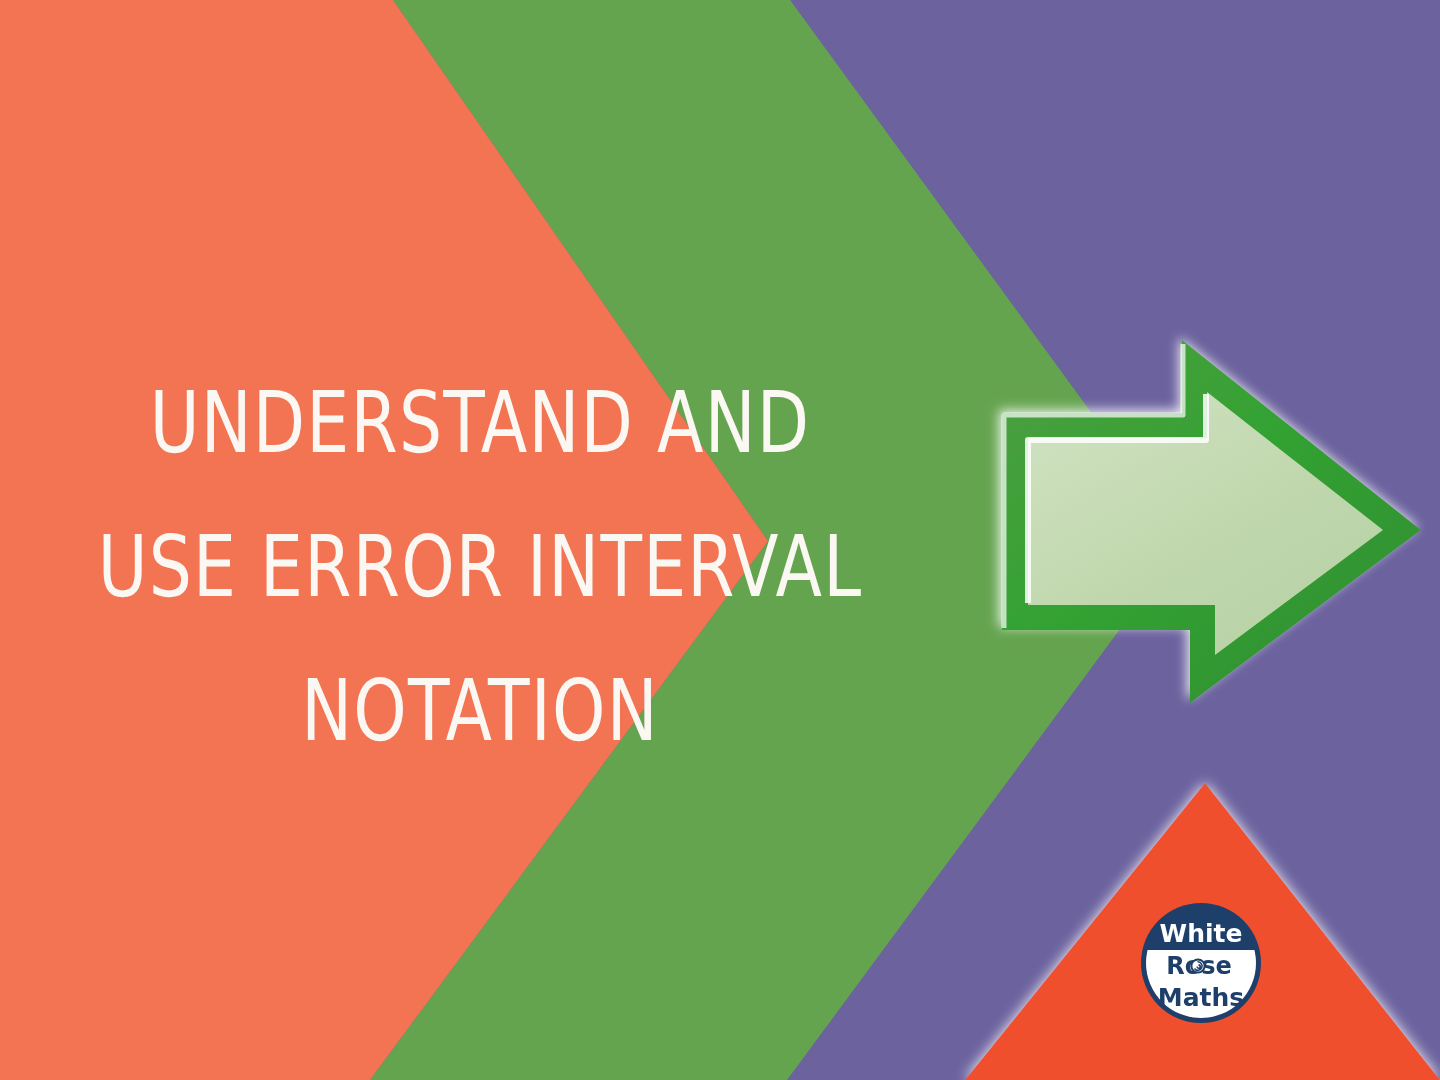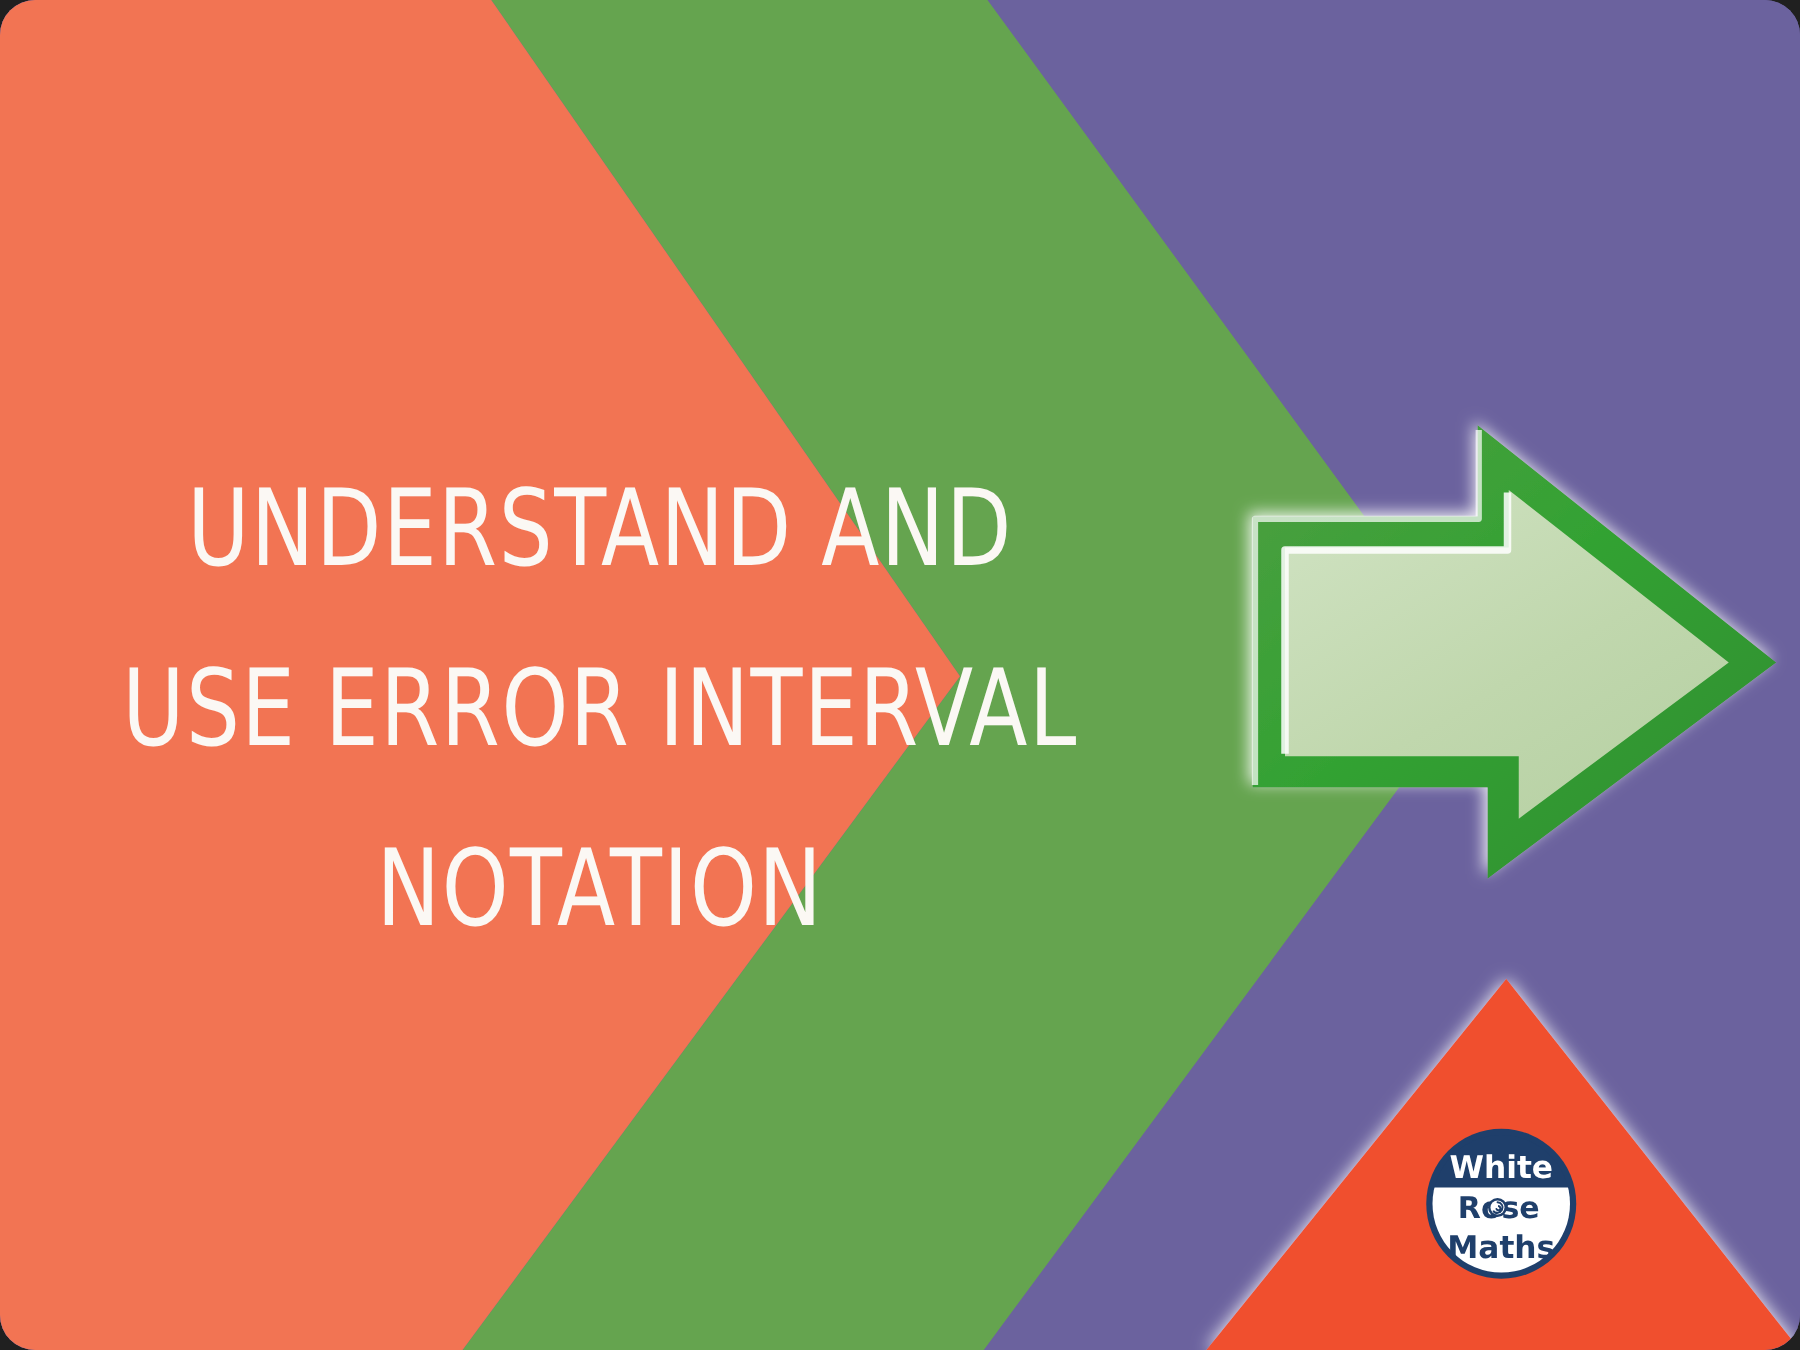--- a/index.html
+++ b/index.html
@@ -7,21 +7,20 @@
     padding: 0;
     background: #202020;
   }
   #slide {
     position: relative;
     width: 1440px;
     height: 1080px;
     overflow: hidden;
     font-family: "DejaVu Sans", sans-serif;
     background: #6B629E;
-    border-radius: 28px;
   }
   .layer {
     position: absolute;
     top: 0; left: 0;
     width: 1440px;
     height: 1080px;
   }
   .layer svg { display: block; }
 
   

